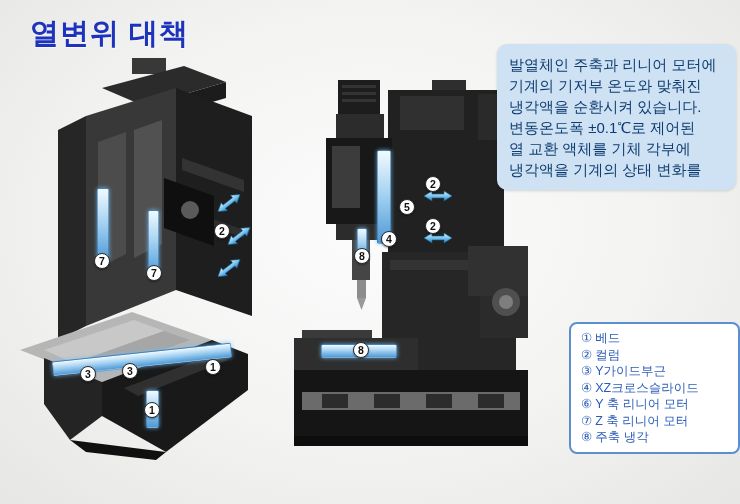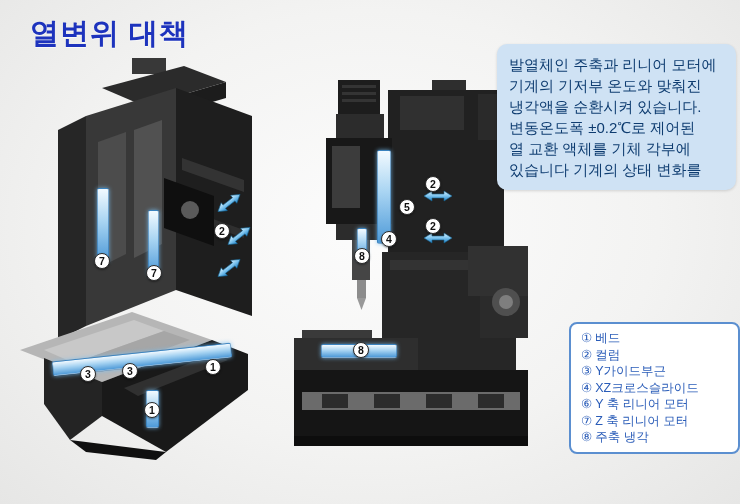--- a/index.html
+++ b/index.html
@@ -185,23 +185,23 @@
   <div class="marker" style="left:399px;top:199px;">5</div>
   <div class="marker" style="left:425px;top:218px;">2</div>
   <div class="marker" style="left:381px;top:231px;">4</div>
   <div class="marker" style="left:354px;top:248px;">8</div>
   <div class="marker" style="left:353px;top:342px;">8</div>
 
   <div class="info-box">
     <div class="info-line">발열체인 주축과 리니어 모터에</div>
     <div class="info-line">기계의 기저부 온도와 맞춰진</div>
     <div class="info-line">냉각액을 순환시켜 있습니다.</div>
-    <div class="info-line">변동온도폭 ±0.2℃로 제어된</div>
+    <div class="info-line">변동온도폭 ±0.1℃로 제어된</div>
     <div class="info-line">열 교환 액체를 기체 각부에</div>
-    <div class="info-line">있습니다 기계의 상태 변화를</div>
+    <div class="info-line">냉각액을 기계의 상태 변화를</div>
   </div>
 
   <div class="legend">
     <div class="legend-row"><span class="num">①</span><span>베드</span></div>
     <div class="legend-row"><span class="num">②</span><span>컬럼</span></div>
     <div class="legend-row"><span class="num">③</span><span>Y가이드부근</span></div>
     <div class="legend-row"><span class="num">④</span><span>XZ크로스슬라이드</span></div>
     <div class="legend-row"><span class="num">⑥</span><span>Y 축 리니어 모터</span></div>
     <div class="legend-row"><span class="num">⑦</span><span>Z 축 리니어 모터</span></div>
     <div class="legend-row"><span class="num">⑧</span><span>주축 냉각</span></div>

